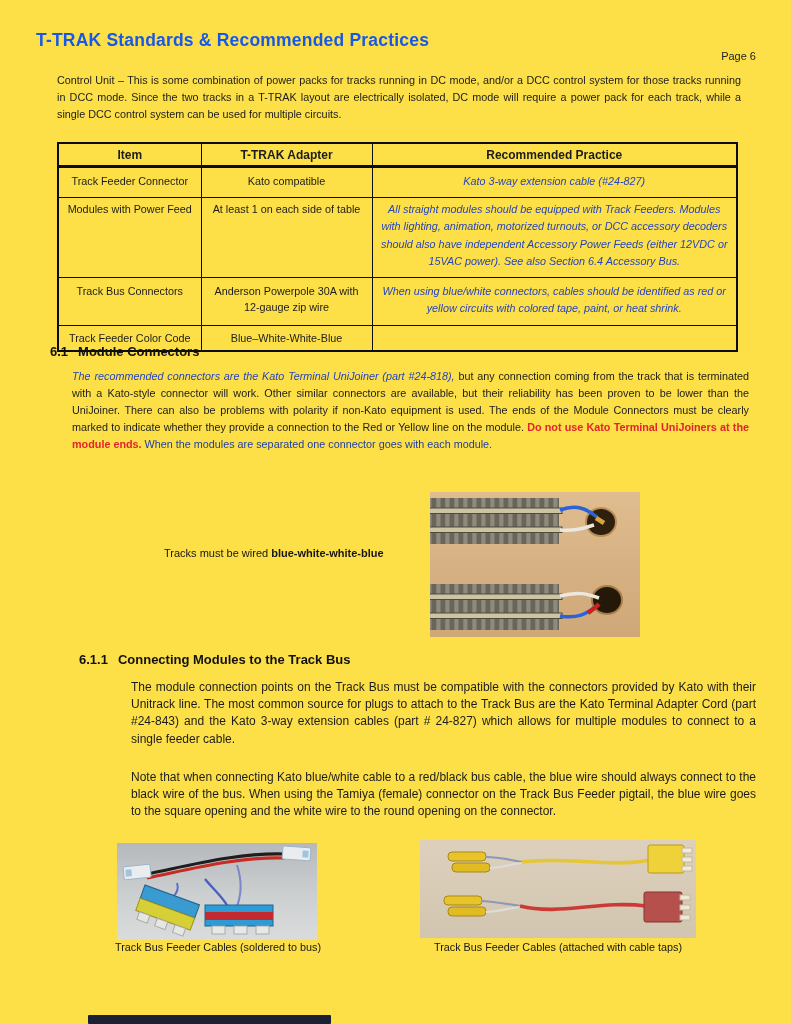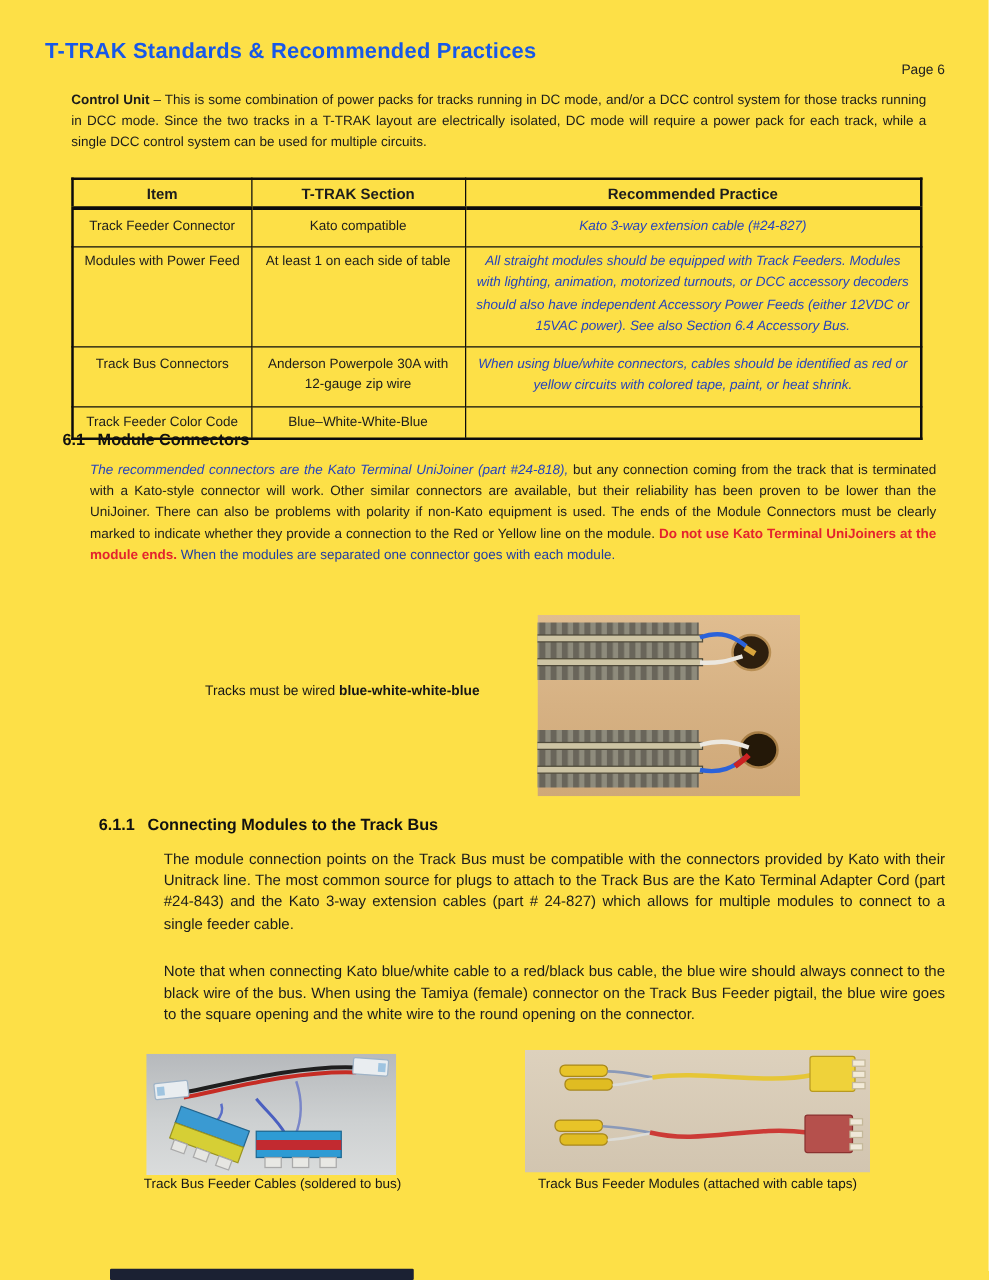--- a/index.html
+++ b/index.html
@@ -7,21 +7,21 @@
     position:relative;width:791px;height:1024px;background:#fde047;overflow:hidden;
     font-family:"Liberation Sans", sans-serif;color:#1c1c1c;
   }
   .abs{position:absolute;}
   
   #title-row{top:30px;left:36px;width:720px;display:flex;justify-content:space-between;align-items:flex-start;}
   #doc-title{color:#1758e8;font-size:17.5px;font-weight:bold;letter-spacing:.2px;}
   #page-number{font-size:11px;color:#222;margin-top:20px;}
   
   #intro{top:72px;left:57px;width:684px;font-size:10.8px;line-height:17px;text-align:justify;}
-  #intro b{font-weight:bold;}
+  #intro b{font-weight:normal;}
   
   #standards-table{top:142px;left:57px;}
   table{border-collapse:collapse;width:681px;table-layout:fixed;border:2px solid #0c0c0c;}
   th,td{border:1.5px solid #0c0c0c;vertical-align:top;padding:3px 4px;}
   th{font-size:12px;font-weight:bold;text-align:center;border-bottom:3px solid #0c0c0c;height:17px;vertical-align:middle;padding:2px 4px;}
   td{font-size:10.8px;text-align:center;line-height:16px;}
   td.c-prac{color:#2644bd;font-style:italic;line-height:17.4px;padding:3px 6px;}
   tr.r1 td{height:21px;padding-top:5px;}
   tr.r2 td{height:73px;}
   tr.r3 td{height:39px;padding-top:5px;}
@@ -68,21 +68,21 @@
   <div class="abs" id="standards-table">
     <table>
       <colgroup>
           <col style="width:143px">
           <col style="width:171px">
           <col>
         </colgroup>
       <thead>
         <tr>
           <th>Item</th>
-          <th>T-TRAK Section</th>
+          <th>T-TRAK Adapter</th>
           <th>Recommended Practice</th>
         </tr>
       </thead>
       <tbody>
         <tr class="r1">
           <td class="c-item">Track Feeder Connector</td>
           <td class="c-std">Kato compatible</td>
           <td class="c-prac">Kato 3-way extension cable (#24-827)</td>
         </tr>
         <tr class="r2">
@@ -227,17 +227,17 @@
         <path d="M100,66 C140,76 180,60 226,66" stroke="#cc3a36" stroke-width="3.6" fill="none"></path>
         <rect x="224" y="52" width="38" height="30" rx="2" fill="#b5504c" stroke="#8a3230"></rect>
         <rect x="260" y="55" width="10" height="5" fill="#efe8d8" stroke="#c4b89a"></rect>
         <rect x="260" y="65" width="10" height="5" fill="#efe8d8" stroke="#c4b89a"></rect>
         <rect x="260" y="75" width="10" height="5" fill="#efe8d8" stroke="#c4b89a"></rect>
       </g>
     </svg>
   </div>
 
   <div class="abs fig-caption" id="caption-left">Track Bus Feeder Cables (soldered to bus)</div>
-  <div class="abs fig-caption" id="caption-right">Track Bus Feeder Modules (attached with cable taps)</div>
+  <div class="abs fig-caption" id="caption-right">Track Bus Feeder Cables (attached with cable taps)</div>
 
   <div class="abs" id="page-bottom-bar"></div>
 
 </div>
 
 </body></html>

